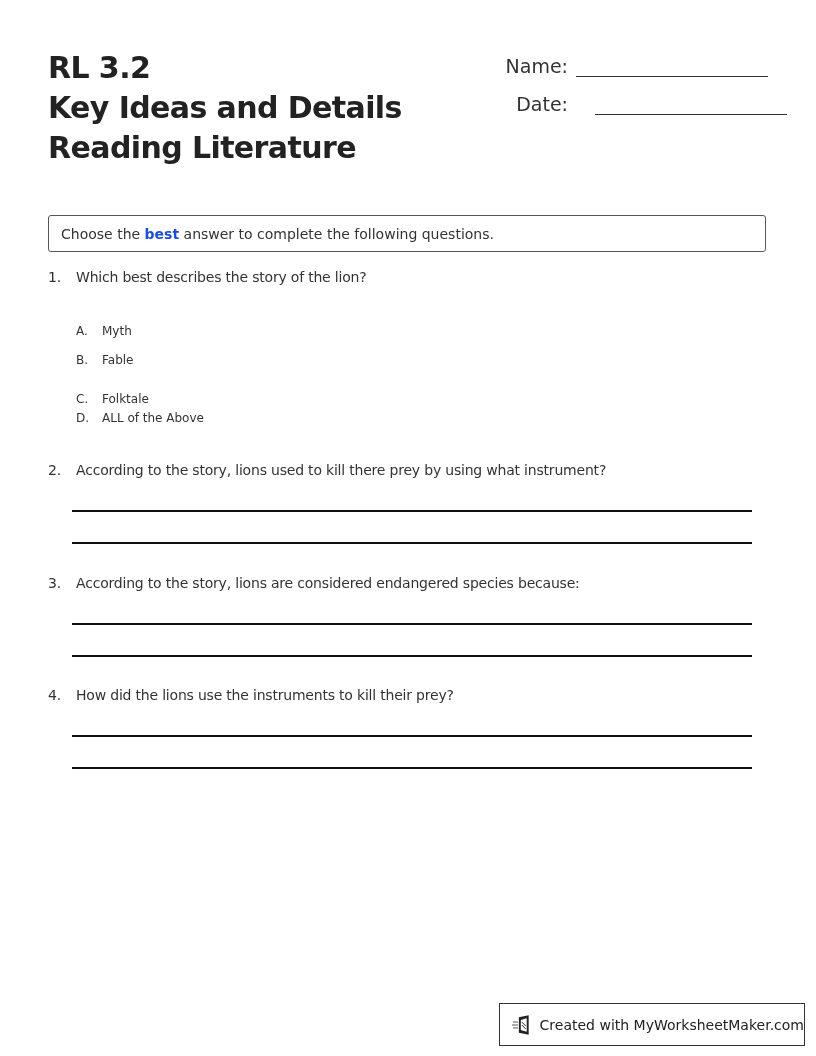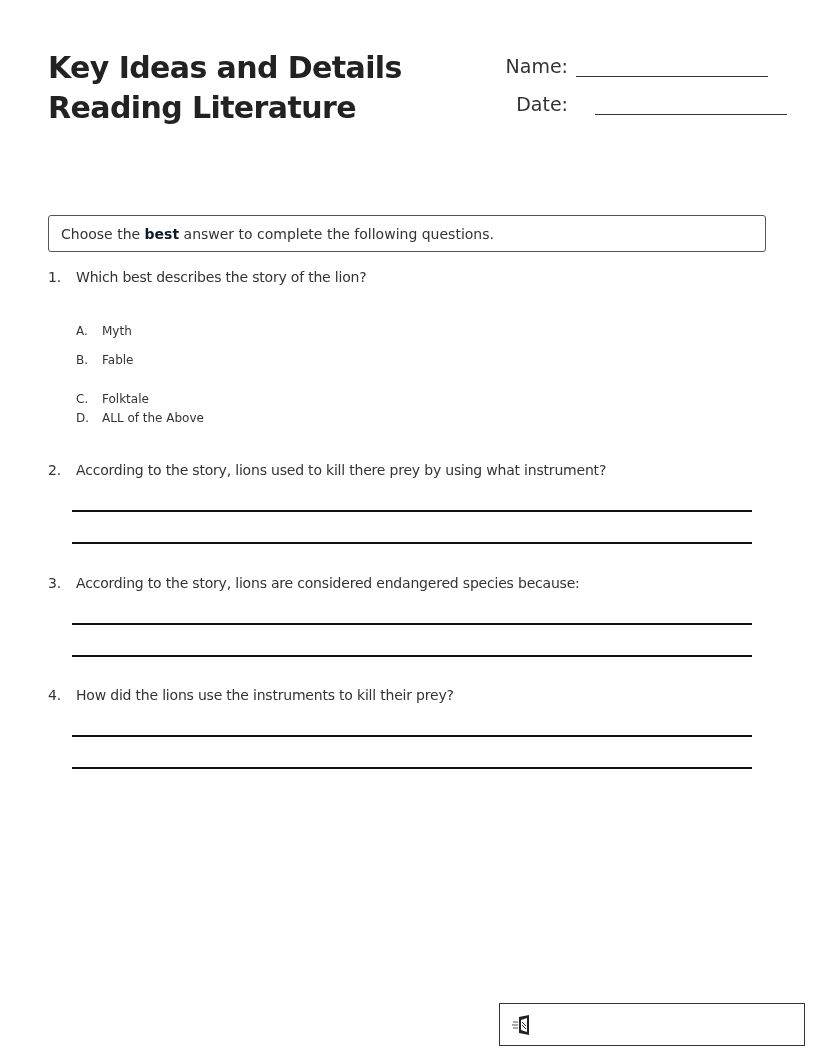--- a/index.html
+++ b/index.html
@@ -18,21 +18,21 @@
       font-size: 19px; color: #333333;
     }
     .field .label { width: 70px; text-align: right; margin-right: 8px; line-height: 22px; }
     .field .line { width: 192px; border-bottom: 1px solid #333333; height: 22px; }
     .instructions {
       position: absolute; left: 48px; top: 215px; width: 718px; height: 37px;
       border: 1px solid #555555; border-radius: 3px; box-sizing: border-box;
       font-size: 14px; line-height: 37px; padding-left: 12px; color: #333333;
       white-space: nowrap;
     }
-    .instructions b { font-weight: bold; color: #0f172a; }
+    .instructions b { font-weight: bold; color: #1d4ed8; }
     .q {
       position: absolute; left: 48px; font-size: 14px; color: #333333;
       white-space: nowrap; letter-spacing: -0.2px;
     }
     .q .num { display: inline-block; width: 28px; }
     .opt {
       position: absolute; left: 76px; font-size: 12px; color: #333333; white-space: nowrap;
     }
     .opt .letter { display: inline-block; width: 26px; }
     .answer-line {
@@ -43,20 +43,21 @@
       border: 1px solid #333333; box-sizing: border-box;
       display: flex; align-items: center; padding-left: 12px;
       font-size: 14px; color: #222222; white-space: nowrap;
     }
     .footer svg { margin-right: 6px; }
   </style>
 </head>
 <body>
 
 <div class="title-block">
+  <div>RL 3.2</div>
   <div>Key Ideas and Details</div>
   <div>Reading Literature</div>
 </div>
 
 <div class="field" style="left:498px; top:54px;">
   <span class="label">Name:</span>
   <span class="line"></span>
 </div>
 <div class="field" style="left:498px; top:92px;gap:19px;">
   <span class="label">Date:</span>
@@ -102,13 +103,14 @@
 <div class="footer">
   <svg width="22" height="22" viewBox="0 0 22 22">
     <line x1="1" y1="8" x2="6" y2="8" stroke="#555" stroke-width="1"></line>
     <line x1="0" y1="11" x2="6" y2="11" stroke="#555" stroke-width="1"></line>
     <line x1="1" y1="14" x2="6" y2="14" stroke="#555" stroke-width="1"></line>
     <path d="M7 3 L17 1 L17 21 L7 19 Z" fill="#222"></path>
     <path d="M9 6 L15 4 L15 18 L9 16 Z" fill="#fff"></path>
     <line x1="10" y1="8" x2="14" y2="12" stroke="#222" stroke-width="1"></line>
     <line x1="10" y1="11" x2="14" y2="15" stroke="#222" stroke-width="1"></line>
   </svg>
+  <span>Created with MyWorksheetMaker.com</span>
 </div>
 
 </body></html>

